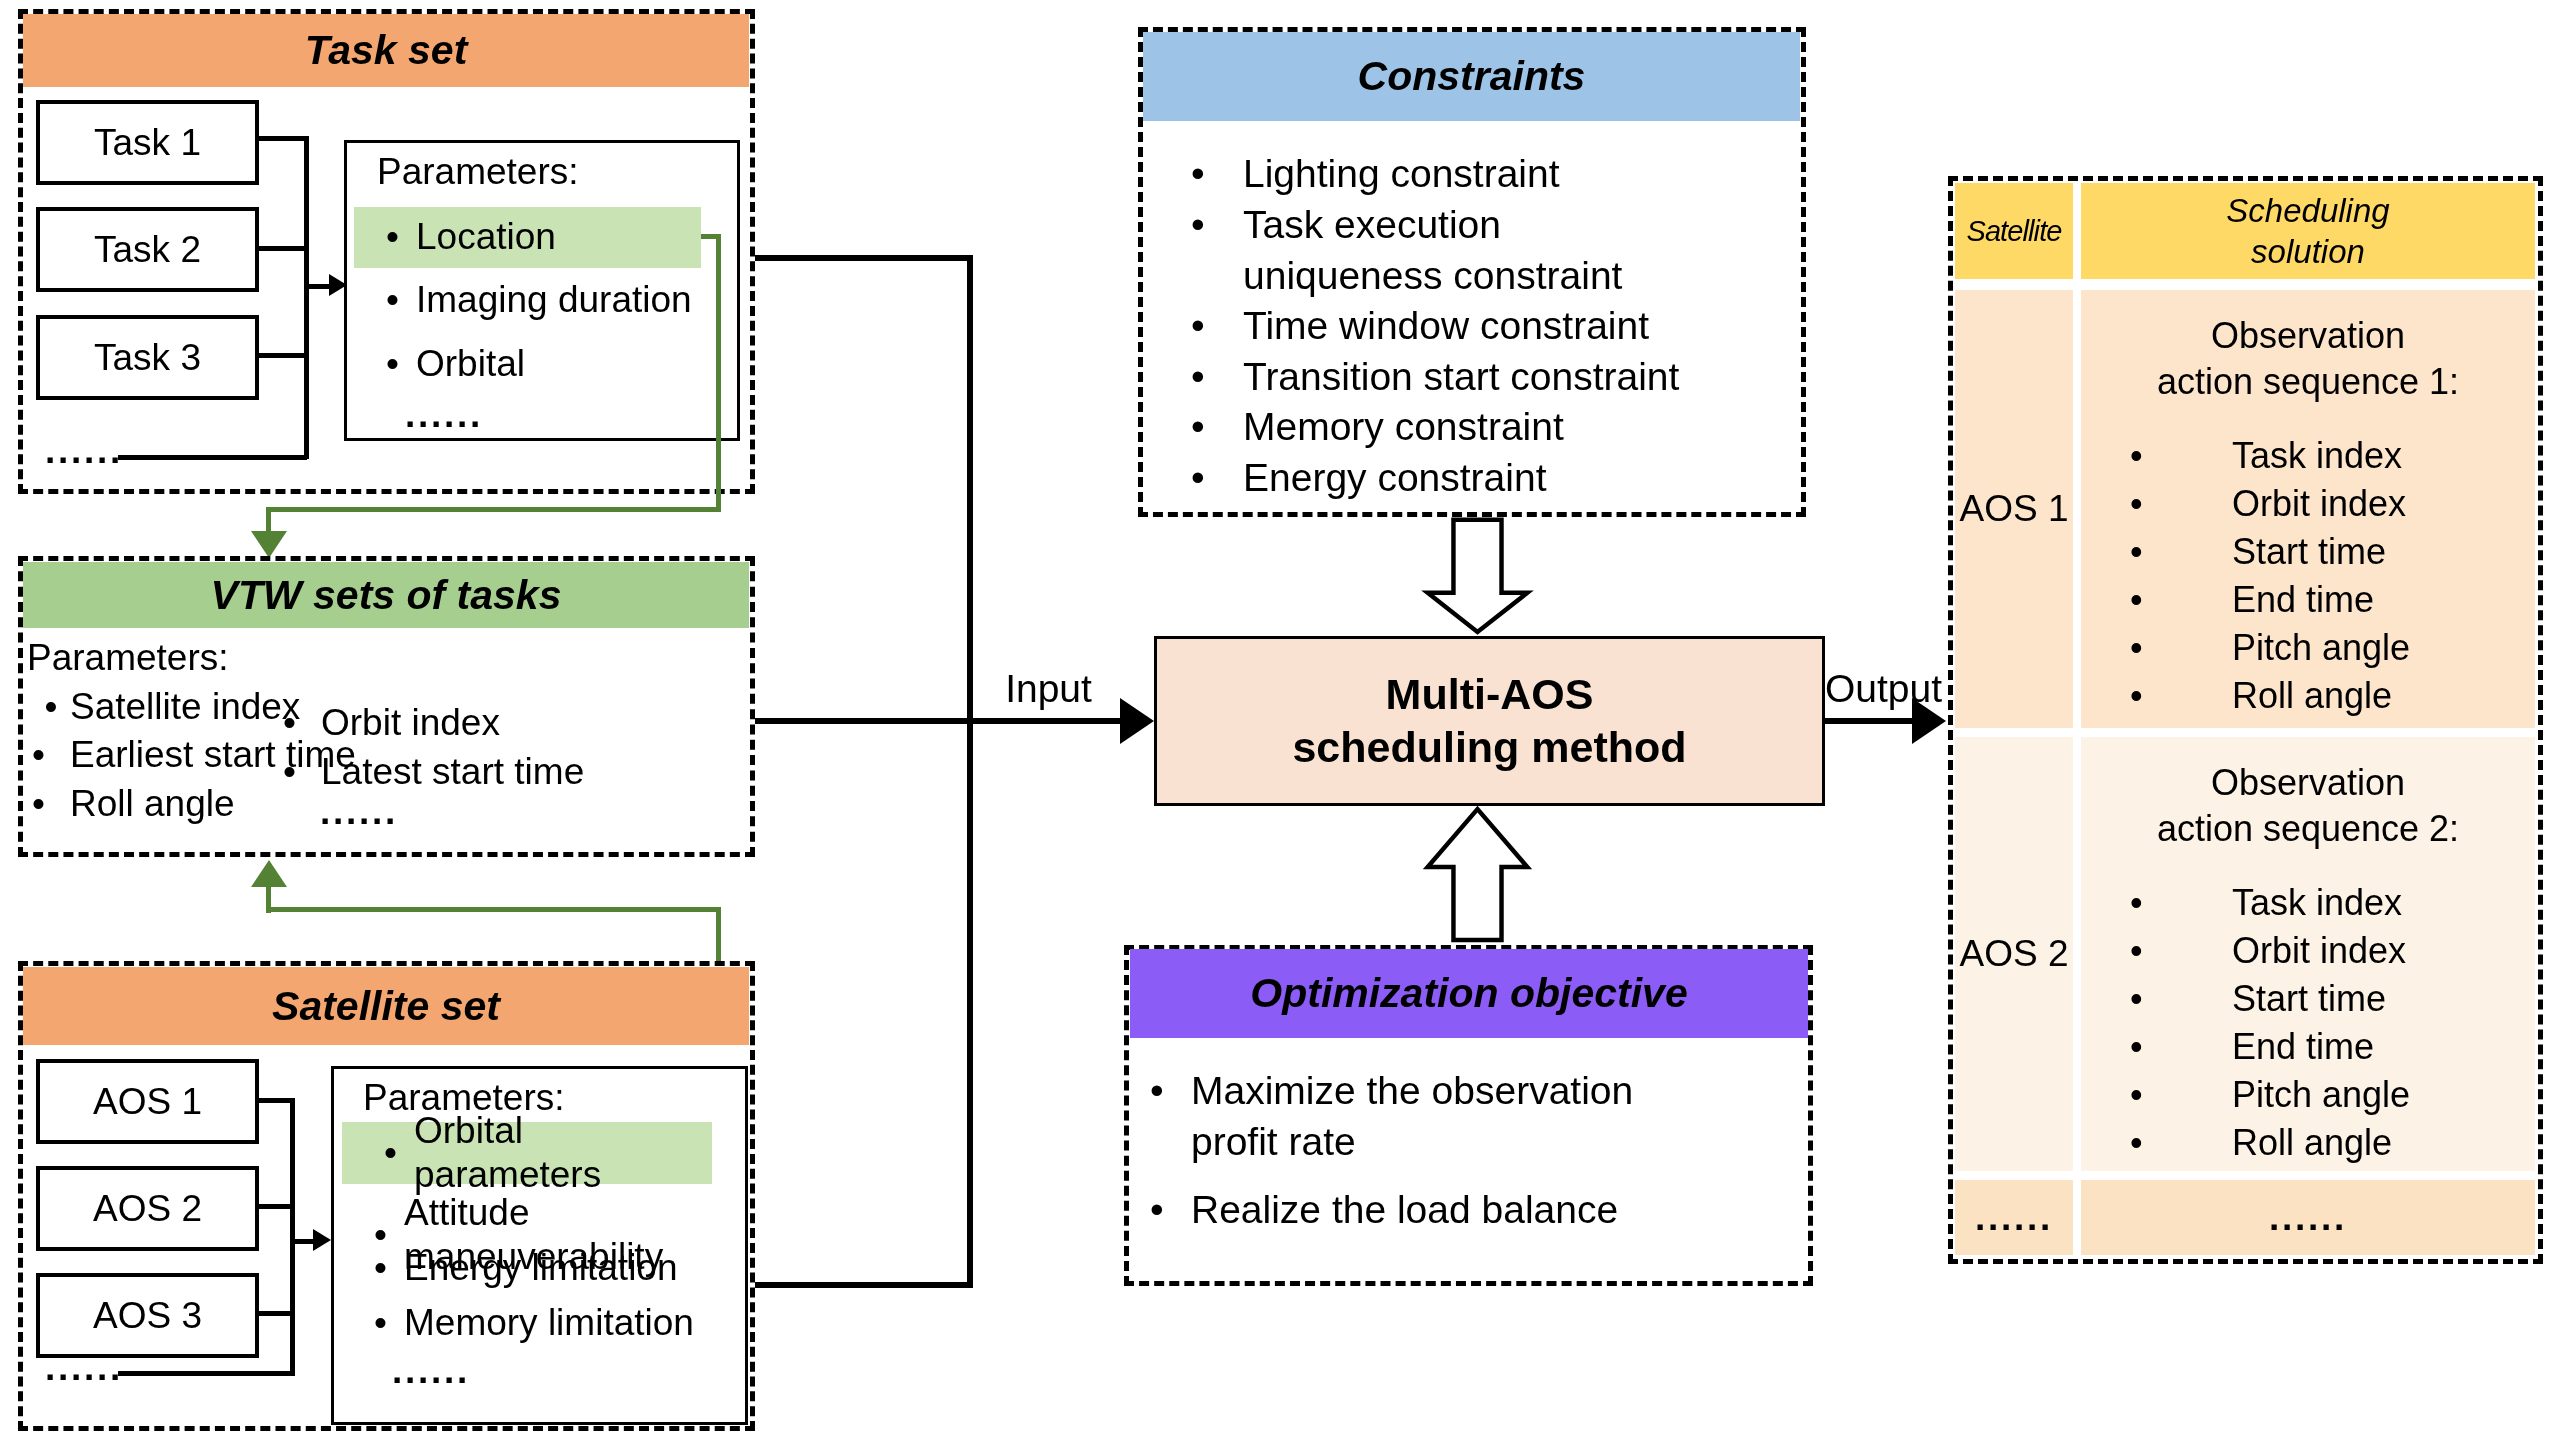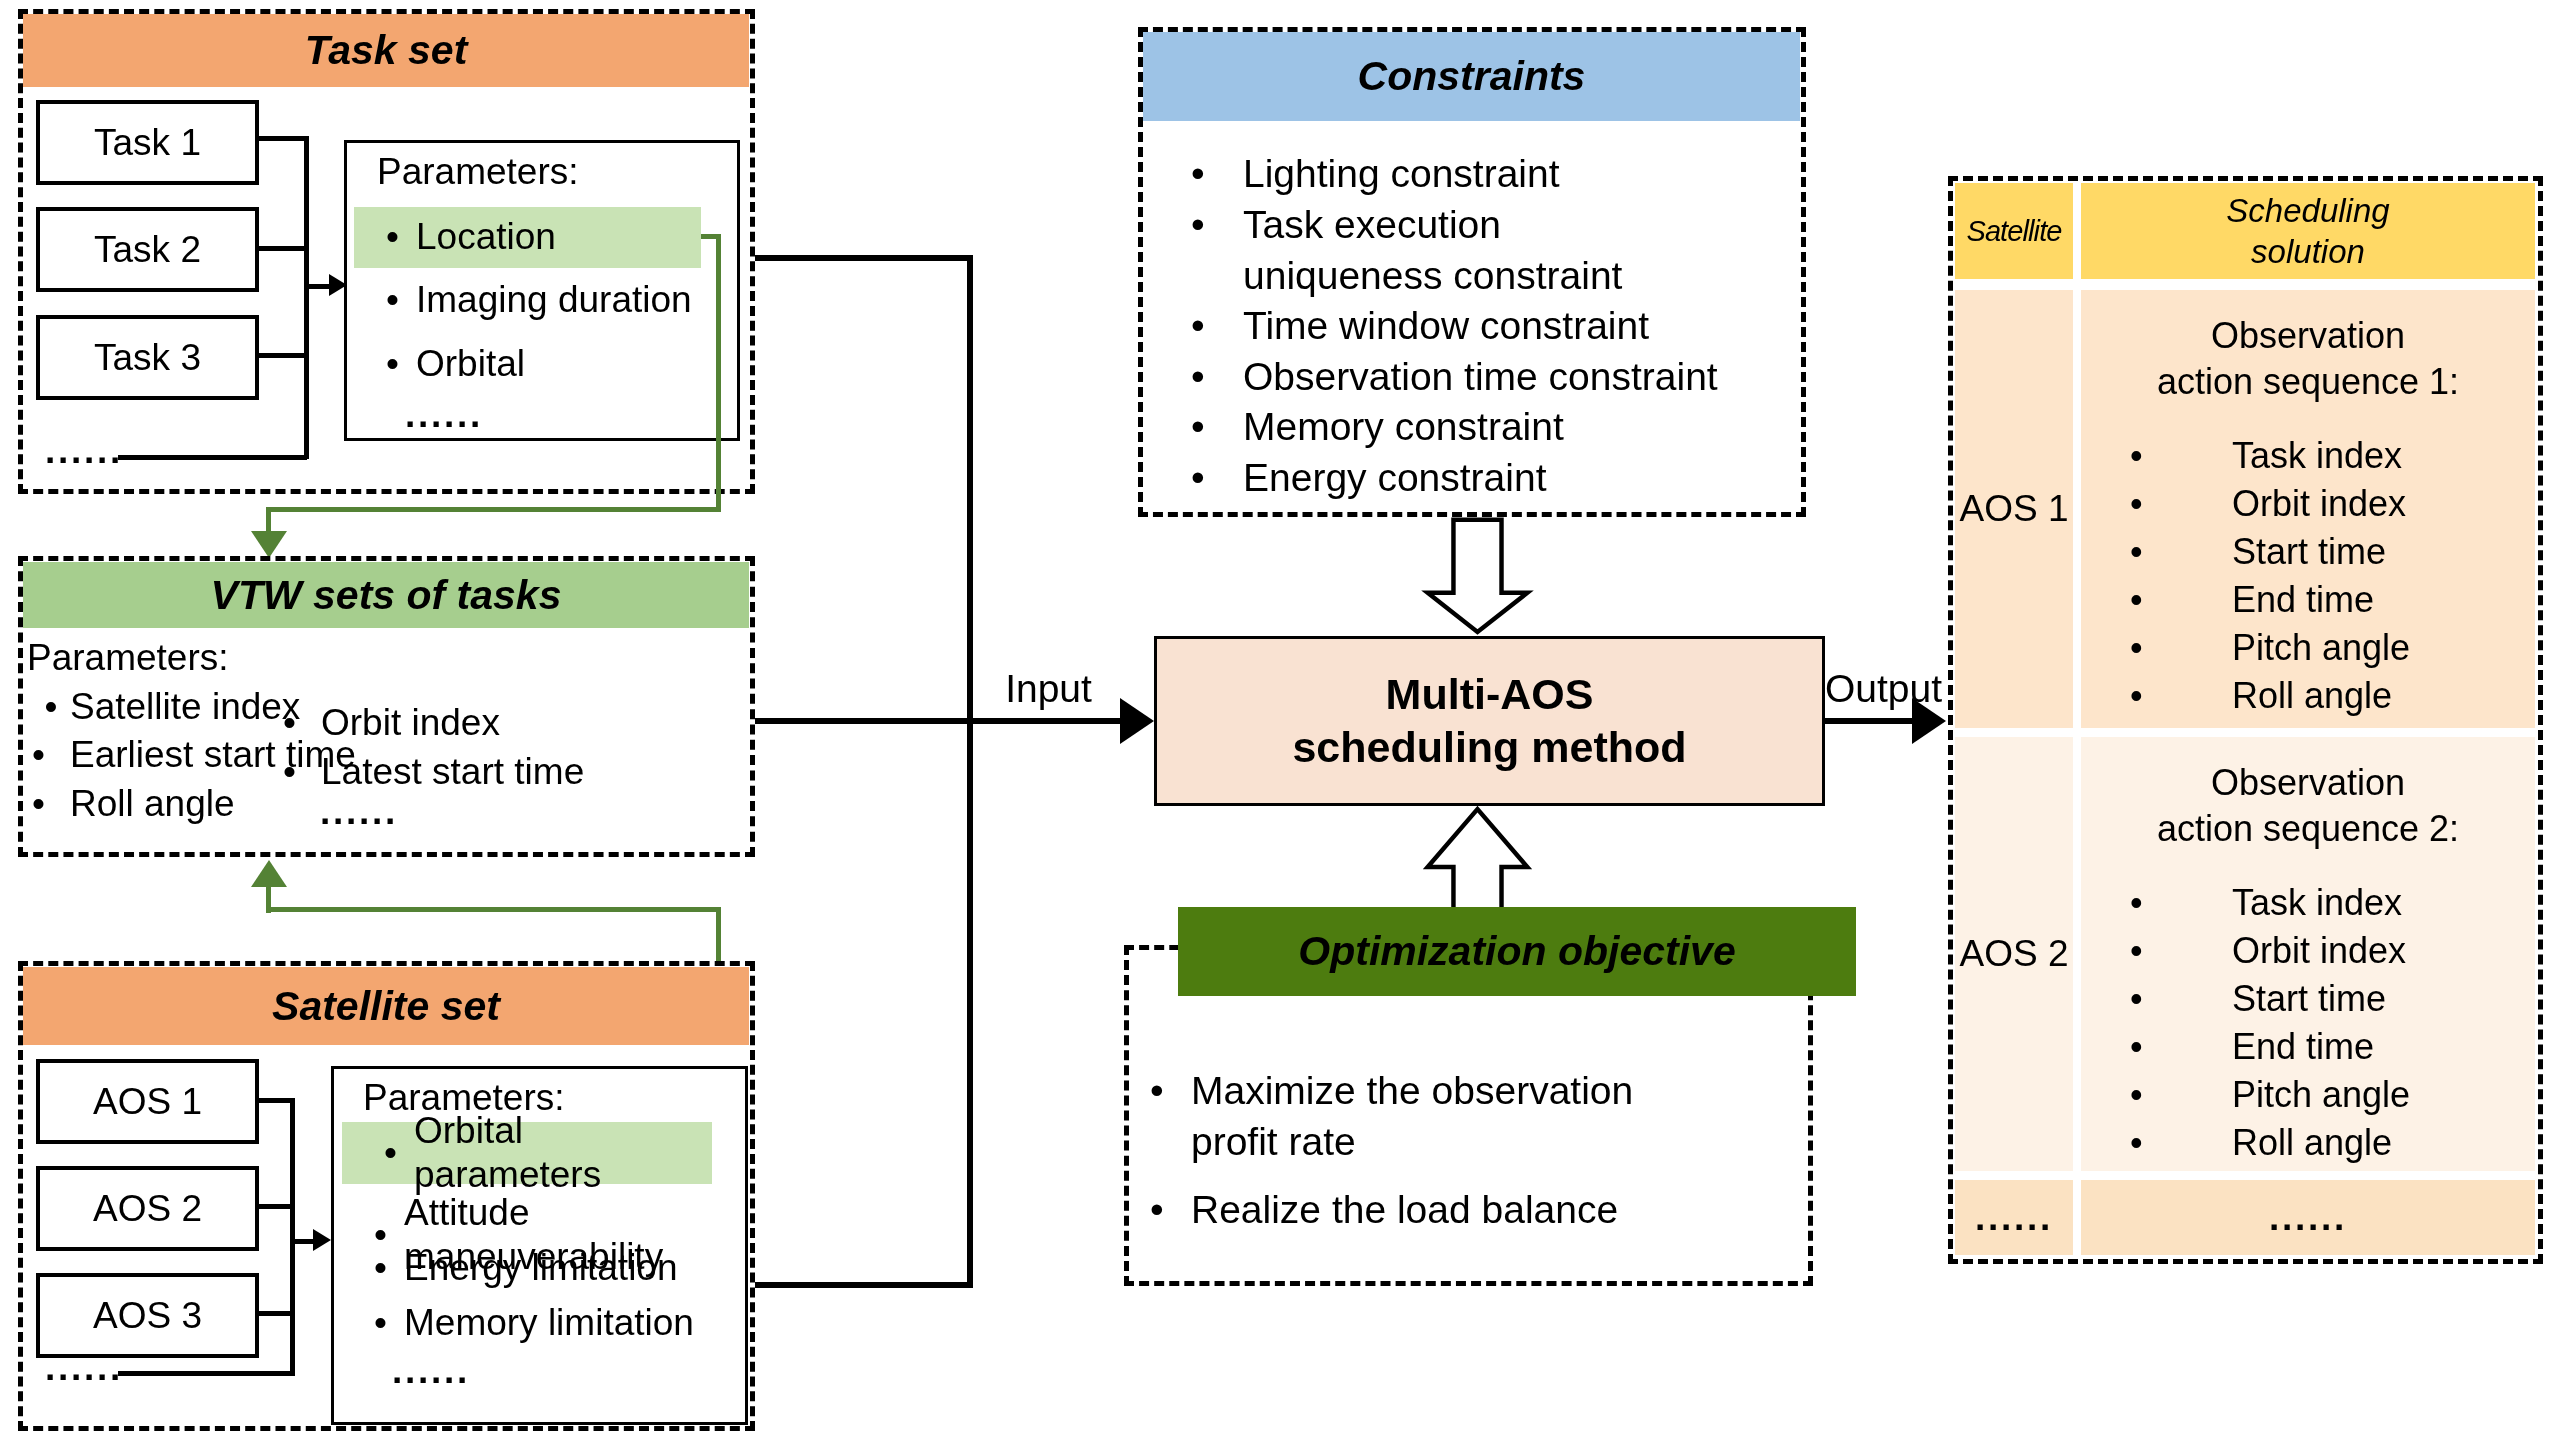--- a/index.html
+++ b/index.html
@@ -196,21 +196,21 @@
     <span class="dot"></span>
     <span class="pre">Task execution
 uniqueness constraint</span>
   </div>
 <div class="abs crow" style="left:1191px;top:300px;width:588px;">
     <span class="dot"></span>
     <span class="pre">Time window constraint</span>
   </div>
 <div class="abs crow" style="left:1191px;top:351px;width:588px;">
     <span class="dot"></span>
-    <span class="pre">Observation time constraint</span>
+    <span class="pre">Transition start constraint</span>
   </div>
 <div class="abs crow" style="left:1191px;top:401px;width:588px;">
     <span class="dot"></span>
     <span class="pre">Memory constraint</span>
   </div>
 <div class="abs crow" style="left:1191px;top:452px;width:588px;">
     <span class="dot"></span>
     <span class="pre">Energy constraint</span>
   </div>
 
@@ -218,21 +218,21 @@
   <polygon points="1633,584 1687,584 1687,666 1716,666 1660,710 1604,666 1633,666" fill="#ffffff" stroke="#000000" stroke-width="5"></polygon>
   <polygon points="1633,1056 1633,974 1604,974 1660,909 1716,974 1687,974 1687,1056" fill="#ffffff" stroke="#000000" stroke-width="5"></polygon>
 </svg>
 
 <div class="abs cell" style="left:1154px;top:636px;width:671px;height:170px;background:#F9E2D2;border:3.6px solid #000;font-weight:bold;font-size:43px;line-height:53px;">
   <span class="pre">Multi-AOS
 scheduling method</span>
 </div>
 
 <div class="abs dashed" style="left:1124px;top:945px;width:689px;height:341px;"></div>
-<div class="abs hdr" style="left:1130px;top:907px;width:678px;height:89px;background:#4d7c0f;margin-left:48px;">
+<div class="abs hdr" style="left:1130px;top:949px;width:678px;height:89px;background:#8b5cf6;">
   <span>Optimization objective</span>
 </div>
 <div class="abs orow" style="left:1150px;top:1065px;width:623px;">
     <span class="dot"></span>
     <span class="pre">Maximize the observation
 profit rate</span>
   </div>
 <div class="abs orow" style="left:1150px;top:1184px;width:623px;">
     <span class="dot"></span>
     <span class="pre">Realize the load balance</span>

